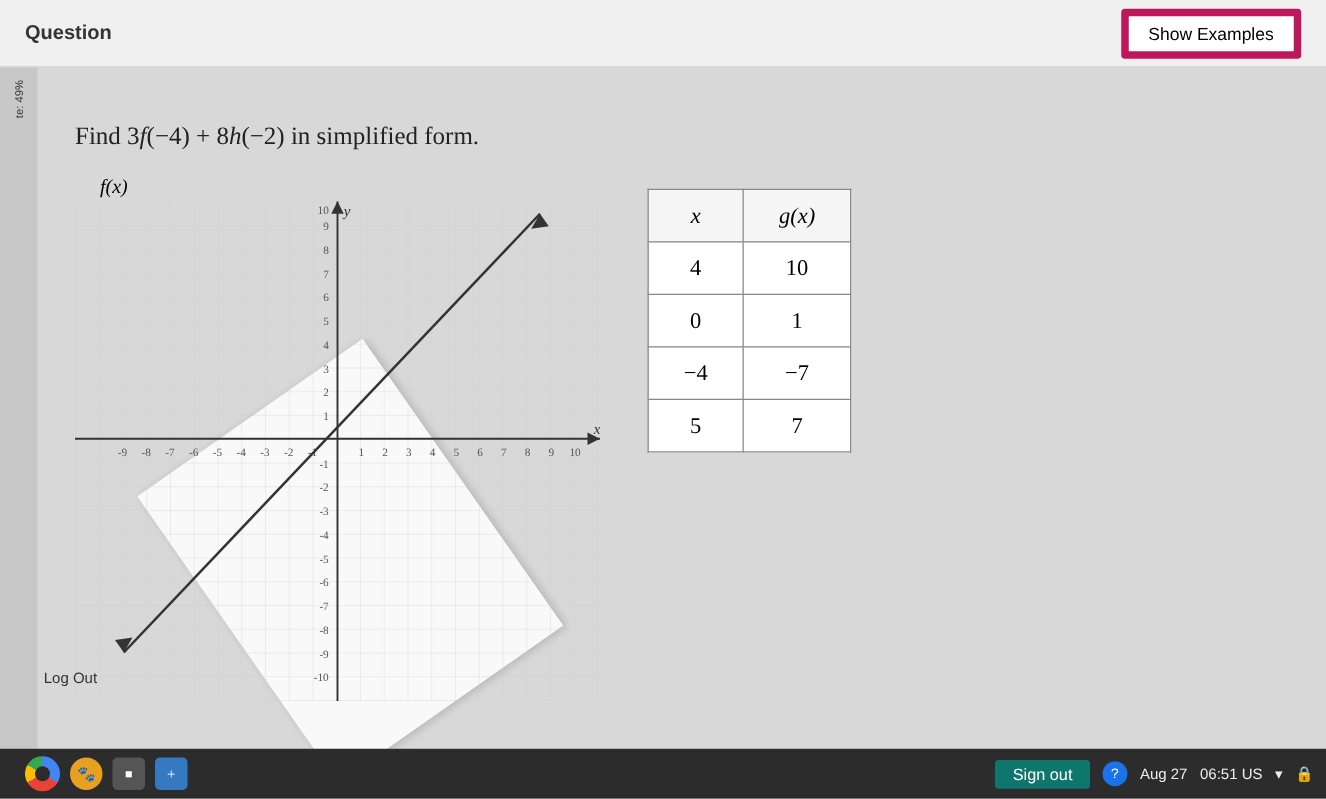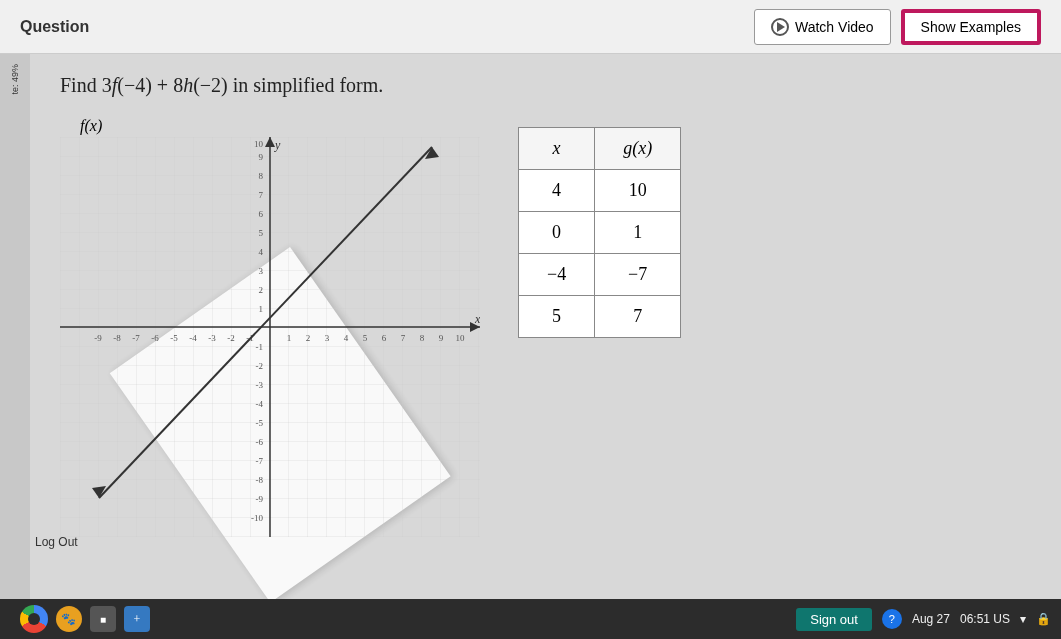--- a/index.html
+++ b/index.html
@@ -59,21 +59,21 @@
     }
     .watch-video-btn .play-triangle {
       width: 0;
       height: 0;
       border-top: 5px solid transparent;
       border-bottom: 5px solid transparent;
       border-left: 8px solid #555;
       margin-left: 2px;
     }
     .show-examples-btn {
-      border: 4px solid #be185d;
+      border: 6px solid #be185d;
       background: white;
       padding: 6px 16px;
       font-size: 14px;
       font-family: Arial, sans-serif;
       cursor: pointer;
       border-radius: 3px;
     }
 
     
     .main-content {
@@ -109,20 +109,21 @@
     .content-area {
       flex: 1;
       padding: 20px 30px;
       position: relative;
     }
 
     .problem-statement {
       font-size: 20px;
       margin-bottom: 20px;
       color: #222;
+      margin-top: 24px;
     }
 
     
     .graph-section {
       display: flex;
       gap: 28px;
       align-items: flex-start;
       margin-top: 10px;
     }
 
@@ -262,26 +263,20 @@
       color: #333;
       cursor: pointer;
     }
   </style>
 </head>
 <body>
 
 <div class="top-bar">
   <span class="question-label">Question</span>
   <div class="top-buttons">
-    <button class="watch-video-btn">
-      <span class="play-icon">
-        <span class="play-triangle"></span>
-      </span>
-      <span>Watch Video</span>
-    </button>
     <button class="show-examples-btn">Show Examples</button>
   </div>
 </div>
 
 <div class="main-content">
 
   <div class="left-sidebar">
     <span class="progress-label">te: 49%</span>
   </div>
 

